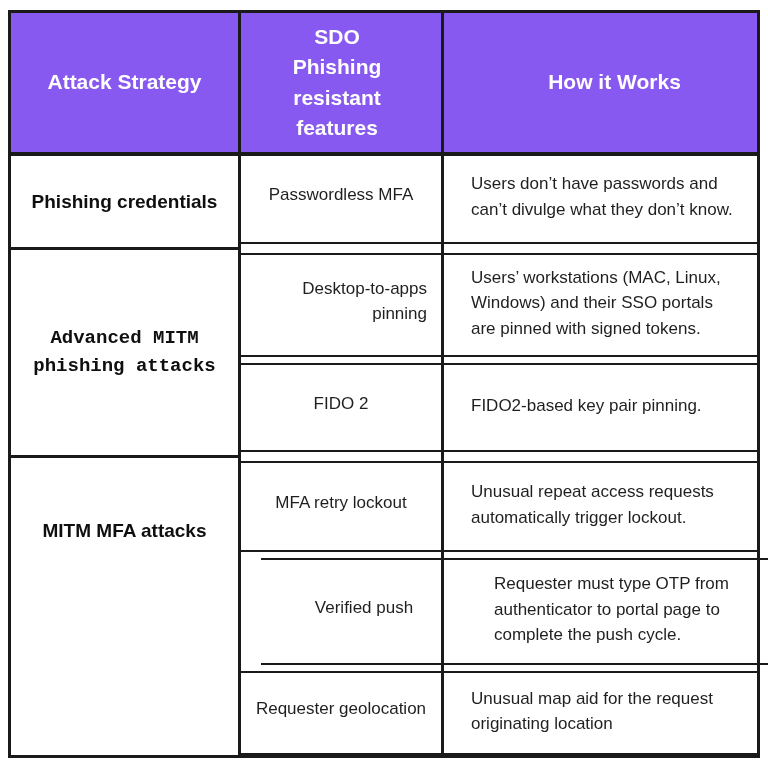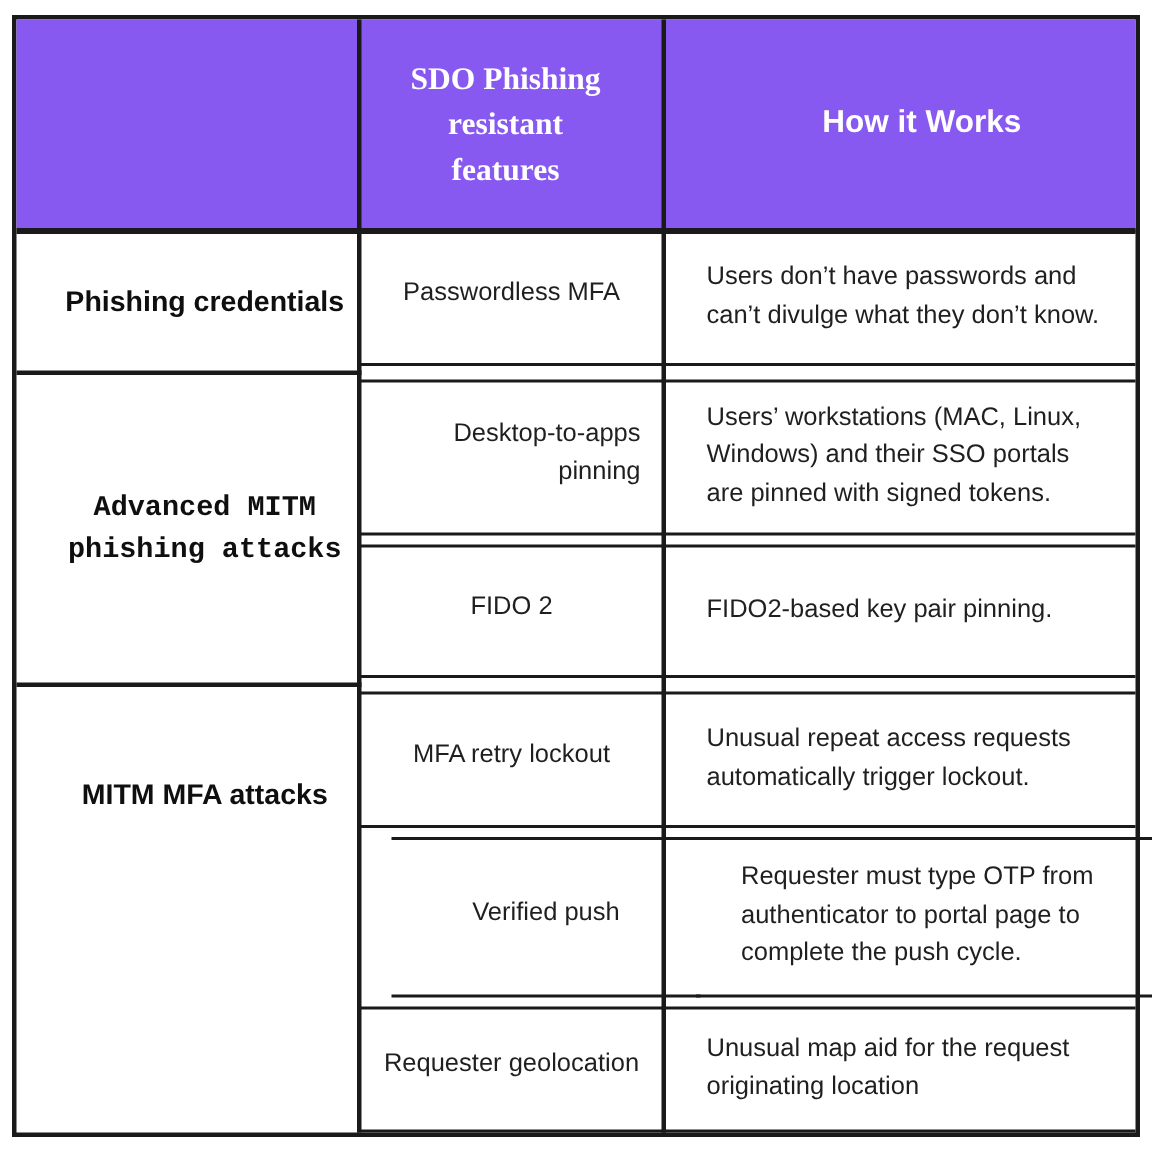--- a/index.html
+++ b/index.html
@@ -34,21 +34,21 @@
     background: var(--ink);
   }
   .hcell {
     position: absolute; top: 0; height: 139px;
     display: flex; align-items: center; justify-content: center;
     text-align: center;
     color: var(--header-text);
     font-weight: bold; font-size: 21px; line-height: 1.45;
   }
   .hc1 { left: 0;     width: 227px; }
-  .hc2 { left: 230px; width: 192px; padding: 0 28px; font-family: Liberation Serif, serif; }
+  .hc2 { left: 230px; width: 192px; padding: 0 28px; }
   .hc3 { left: 447px; width: 313px; }
   
   .vline {
     position: absolute; top: 0; height: 742px; width: 3px;
     background: var(--ink);
   }
   .v1 { left: 227px; }
   .v2 { left: 430px; }
   
   .gline {
@@ -58,21 +58,20 @@
   .ga { top: 234px; }
   .gb { top: 442px; }
   
   .scell {
     position: absolute; left: 0; width: 227px;
     display: flex; align-items: center; justify-content: center;
     text-align: center;
     font-weight: bold; font-size: 19px; line-height: 1.45;
     color: #0f0f0f;
     padding: 4px 14px;
-    margin-left: 12px;
   }
   .s1 { top: 143px; height: 91px; }
   .s2 { top: 237px; height: 205px; font-family: Liberation Mono, monospace; }
   .s3 { top: 445px; height: 217px; padding-bottom: 76px; }
   
   .box {
     position: absolute;
     border-top: 2.5px solid var(--ink);
     border-bottom: 2.5px solid var(--ink);
     display: flex; align-items: center;
@@ -105,20 +104,21 @@
 
     <div class="hdr-bg"></div>
     <div class="hline"></div>
 
     <div class="vline v1"></div>
     <div class="vline v2"></div>
 
     <div class="gline ga"></div>
     <div class="gline gb"></div>
 
+    <div class="hcell hc1">Attack Strategy</div>
     <div class="hcell hc2">SDO Phishing resistant features</div>
     <div class="hcell hc3">How it Works</div>
 
     <div class="scell s1">Phishing credentials</div>
     <div class="scell s2">Advanced MITM phishing attacks</div>
     <div class="scell s3">MITM MFA attacks</div>
 
     <div class="box fcol r1">Passwordless MFA</div>
     <div class="box hcol r1">Users don’t have passwords and can’t divulge what they don’t know.</div>
 

